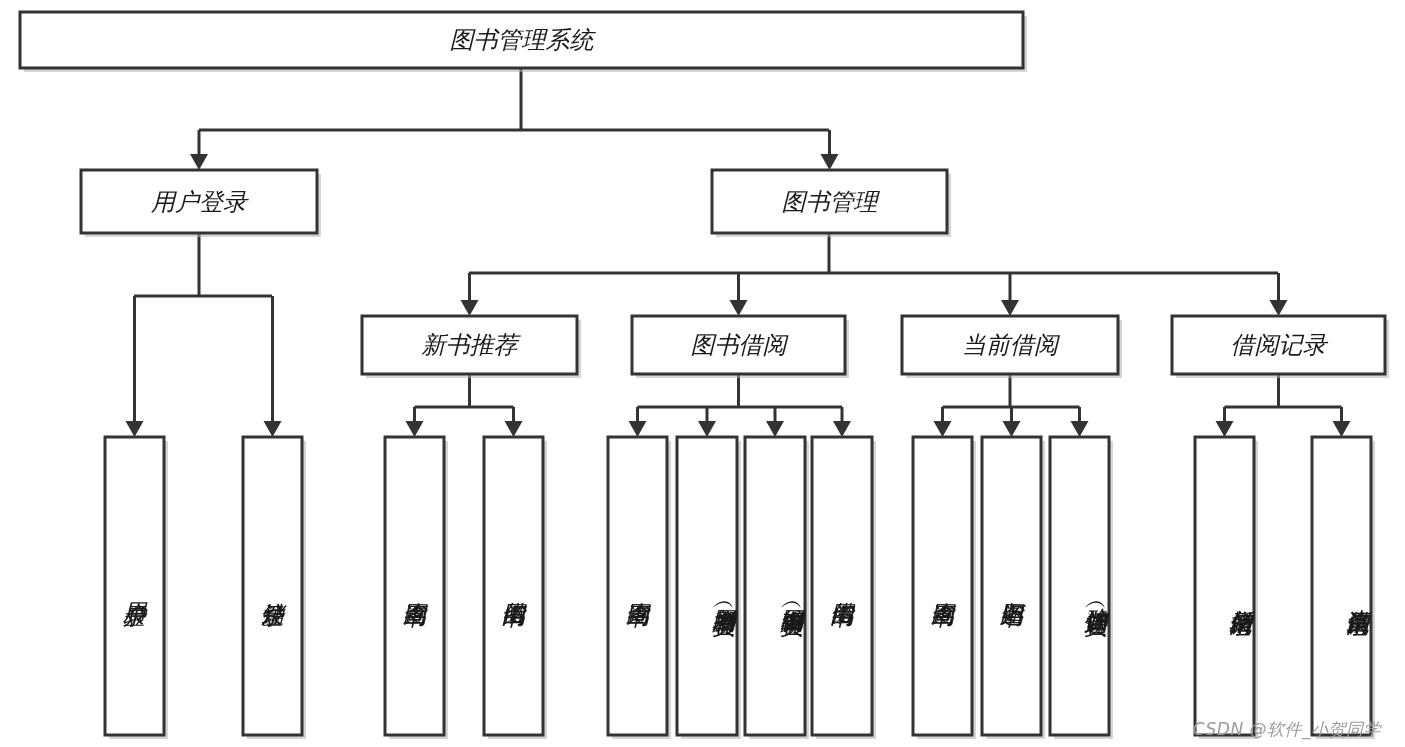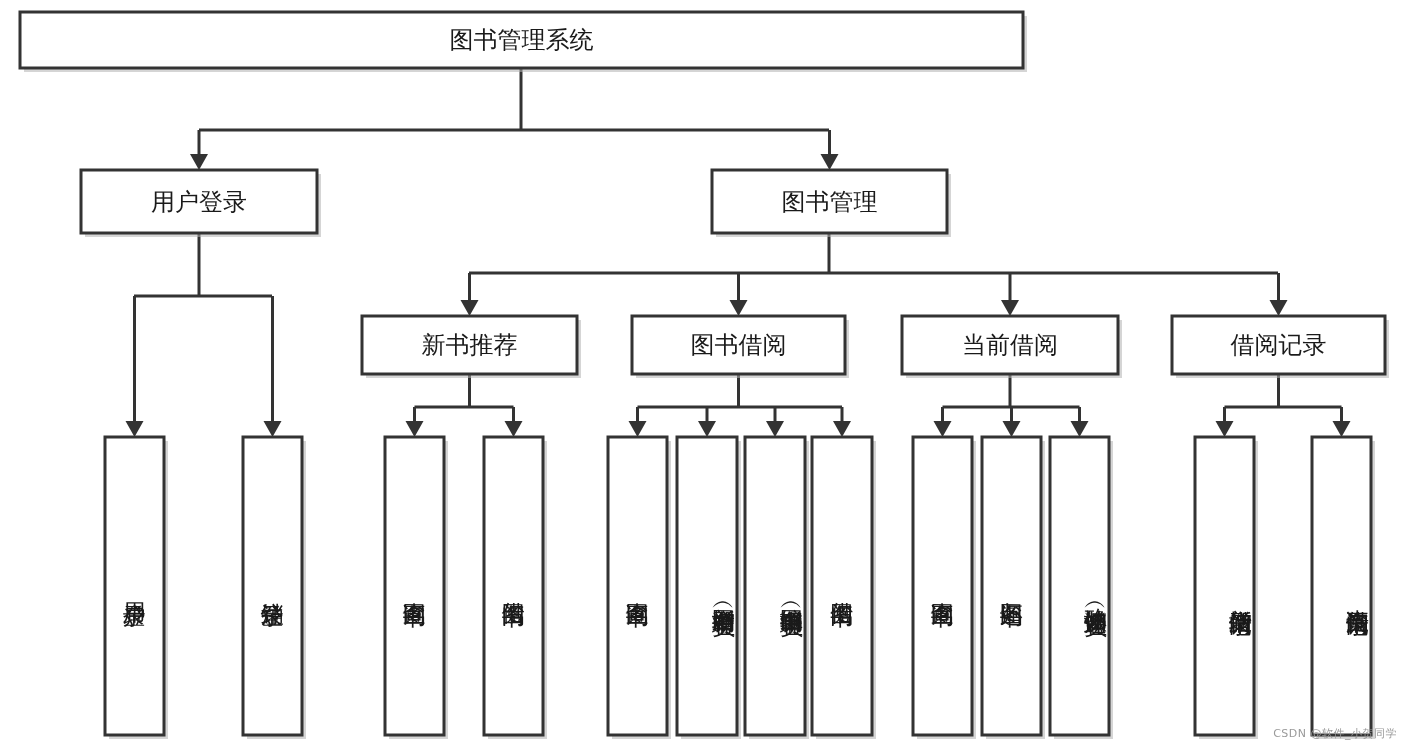--- a/index.html
+++ b/index.html
@@ -11,20 +11,21 @@
     width: 1405px;
     height: 747px;
     font-family: "DejaVu Sans", "Liberation Sans", sans-serif;
     overflow: hidden;
   }
   #diagram-root {
     position: relative;
     width: 1405px;
     height: 747px;
     background: #ffffff;
+    font-style: italic;
   }
   svg#flow-svg {
     position: absolute;
     left: 0;
     top: 0;
     width: 1405px;
     height: 747px;
   }
   .node-box {
     fill: #ffffff;
@@ -63,24 +64,24 @@
     align-items: flex-start;
     justify-content: center;
     white-space: nowrap;
     pointer-events: none;
   }
   .leaf-label.centered {
     align-items: center;
   }
   .watermark {
     position: absolute;
-    right: 8px;
+    right: 24px;
     bottom: 6px;
     font-family: "DejaVu Sans", "Liberation Sans", sans-serif;
-    font-size: 11px;
+    font-size: 17px;
     color: #9a9a9a;
     letter-spacing: 0.5px;
     white-space: nowrap;
   }
 </style>
 </head>
 <body>
 
 <div id="diagram-root">
 

